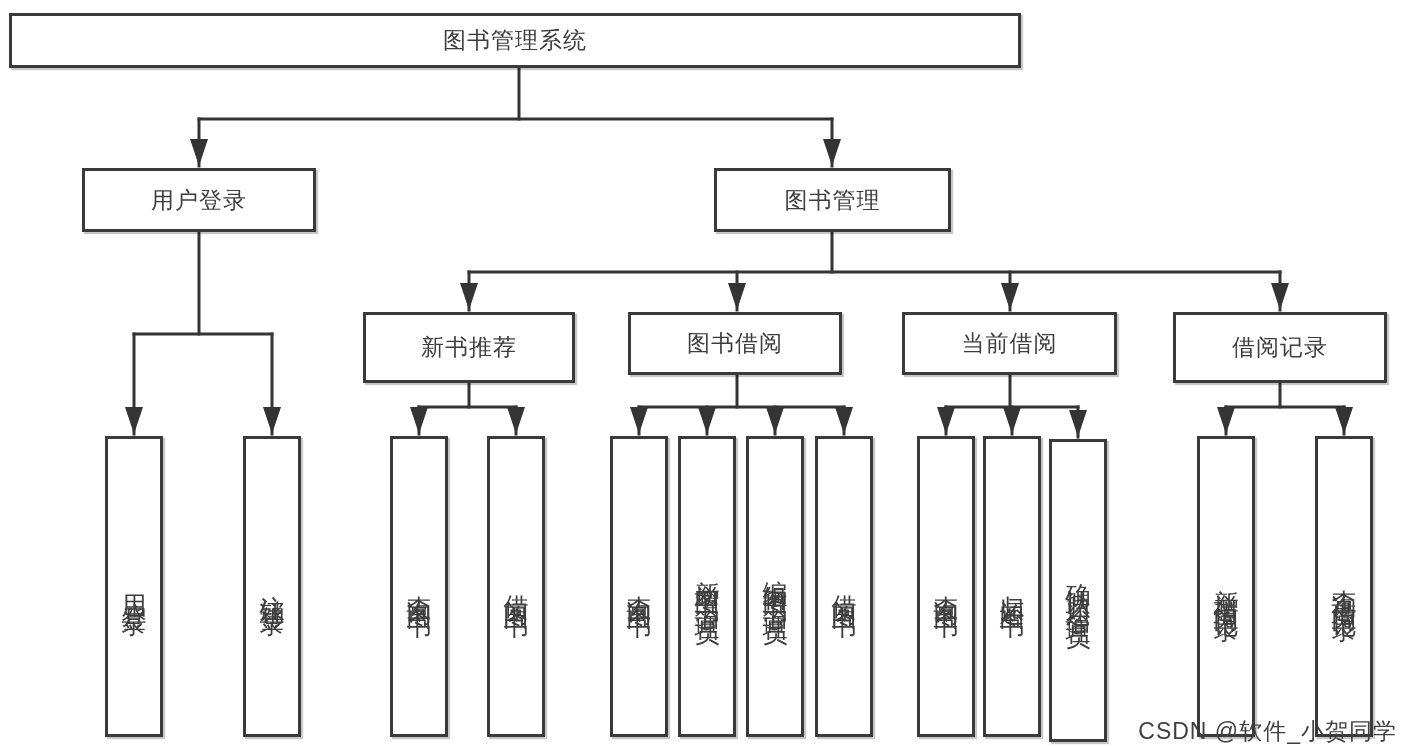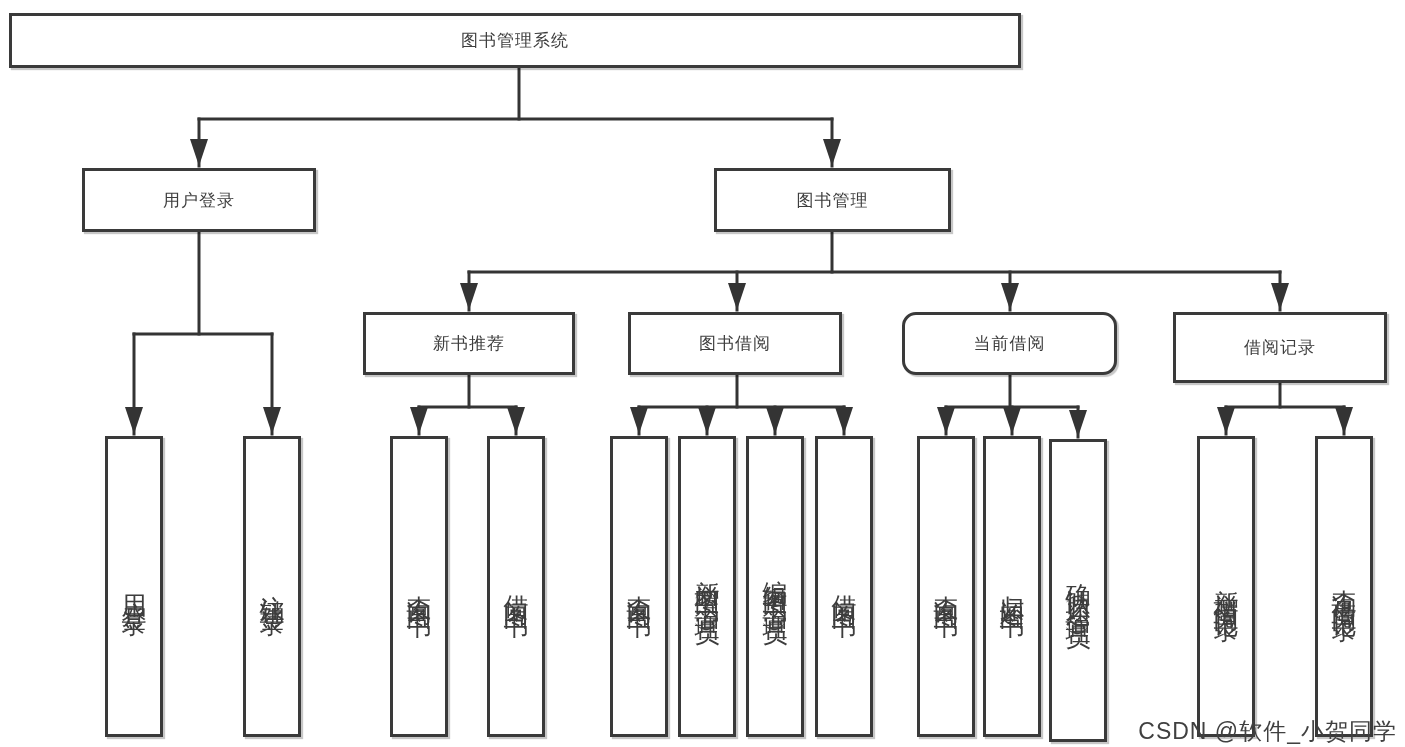--- a/index.html
+++ b/index.html
@@ -27,21 +27,21 @@
     box-sizing: border-box;
     background: #ffffff;
     border: 3px solid #3a3a3a;
     box-shadow: 2px 2px 1px rgba(0,0,0,0.22);
     display: flex;
     align-items: center;
     justify-content: center;
     z-index: 2;
   }
   .hbox span {
-    font-size: 17px;
+    font-size: 23px;
     color: #3d3d3d;
     letter-spacing: 1px;
     white-space: nowrap;
   }
   .vbox span {
     writing-mode: vertical-rl;
     font-size: 25px;
     line-height: 1.0;
     letter-spacing: 6px;
     color: #3d3d3d;
@@ -116,27 +116,27 @@
     <span>图书管理系统</span>
   </div>
 
   <div class="box hbox" style="left:82px; top:168px; width:234px; height:64px;">
     <span>用户登录</span>
   </div>
   <div class="box hbox" style="left:714px; top:168px; width:237px; height:64px;">
     <span>图书管理</span>
   </div>
 
-  <div class="box hbox" style="left:363px; top:312px; width:212px; height:63px;">
+  <div class="box hbox" style="left:363px; top:312px; width:212px; height:71px;">
     <span>新书推荐</span>
   </div>
   <div class="box hbox" style="left:628px; top:312px; width:214px; height:63px;text-align:right;">
     <span>图书借阅</span>
   </div>
-  <div class="box hbox" style="left:902px; top:312px; width:215px; height:63px;border-radius:14px;">
+  <div class="box hbox" style="left:902px; top:312px; width:215px; height:63px;">
     <span>当前借阅</span>
   </div>
   <div class="box hbox" style="left:1173px; top:312px; width:214px; height:71px;">
     <span>借阅记录</span>
   </div>
 
   <div class="box vbox" style="left:105px; top:436px; width:58px; height:301px;">
     <span>用户登录</span>
   </div>
   <div class="box vbox" style="left:243px; top:436px; width:58px; height:301px;">

